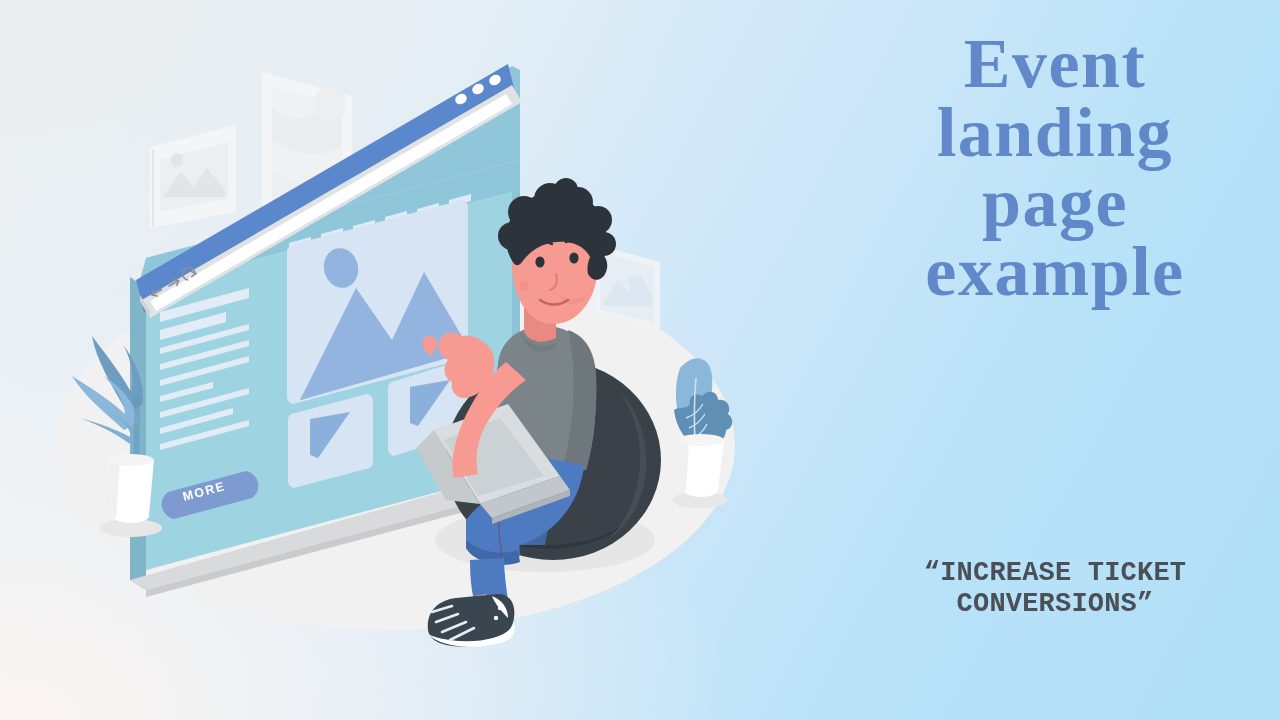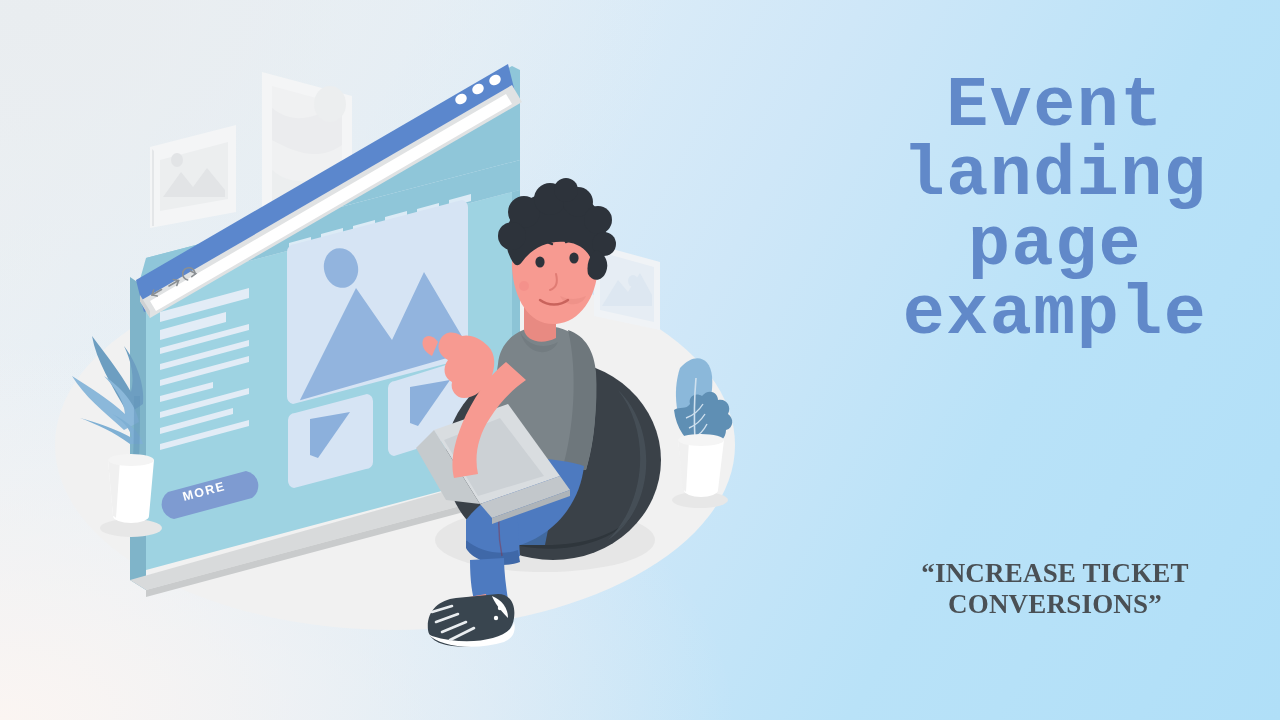--- a/index.html
+++ b/index.html
@@ -23,38 +23,38 @@
 
   
   #text-panel {
     position:absolute; left:830px; top:0;
     width:450px; height:720px;
     display:flex; flex-direction:column;
     align-items:center;
   }
 
   #headline {
-    margin-top:72px;
+    margin-top:29px;
     width:100%;
     text-align:center;
-    font-family:Liberation Mono, monospace;
+    font-family:Liberation Serif, serif;
     font-weight:700;
     font-size:70px;
     line-height:0.99;
     letter-spacing:1.5px;
     color:#6189c9;
     white-space:pre-line;
   }
 
   #subhead {
     position:absolute;
     top:558px;
     width:100%;
     text-align:center;
-    font-family:Liberation Serif, serif;
+    font-family:Liberation Mono, monospace;
     font-weight:700;
     font-size:27px;
     line-height:1.16;
     letter-spacing:0.2px;
     color:#4a5055;
     white-space:pre-line;
     padding:0 16px;
   }
 
   

